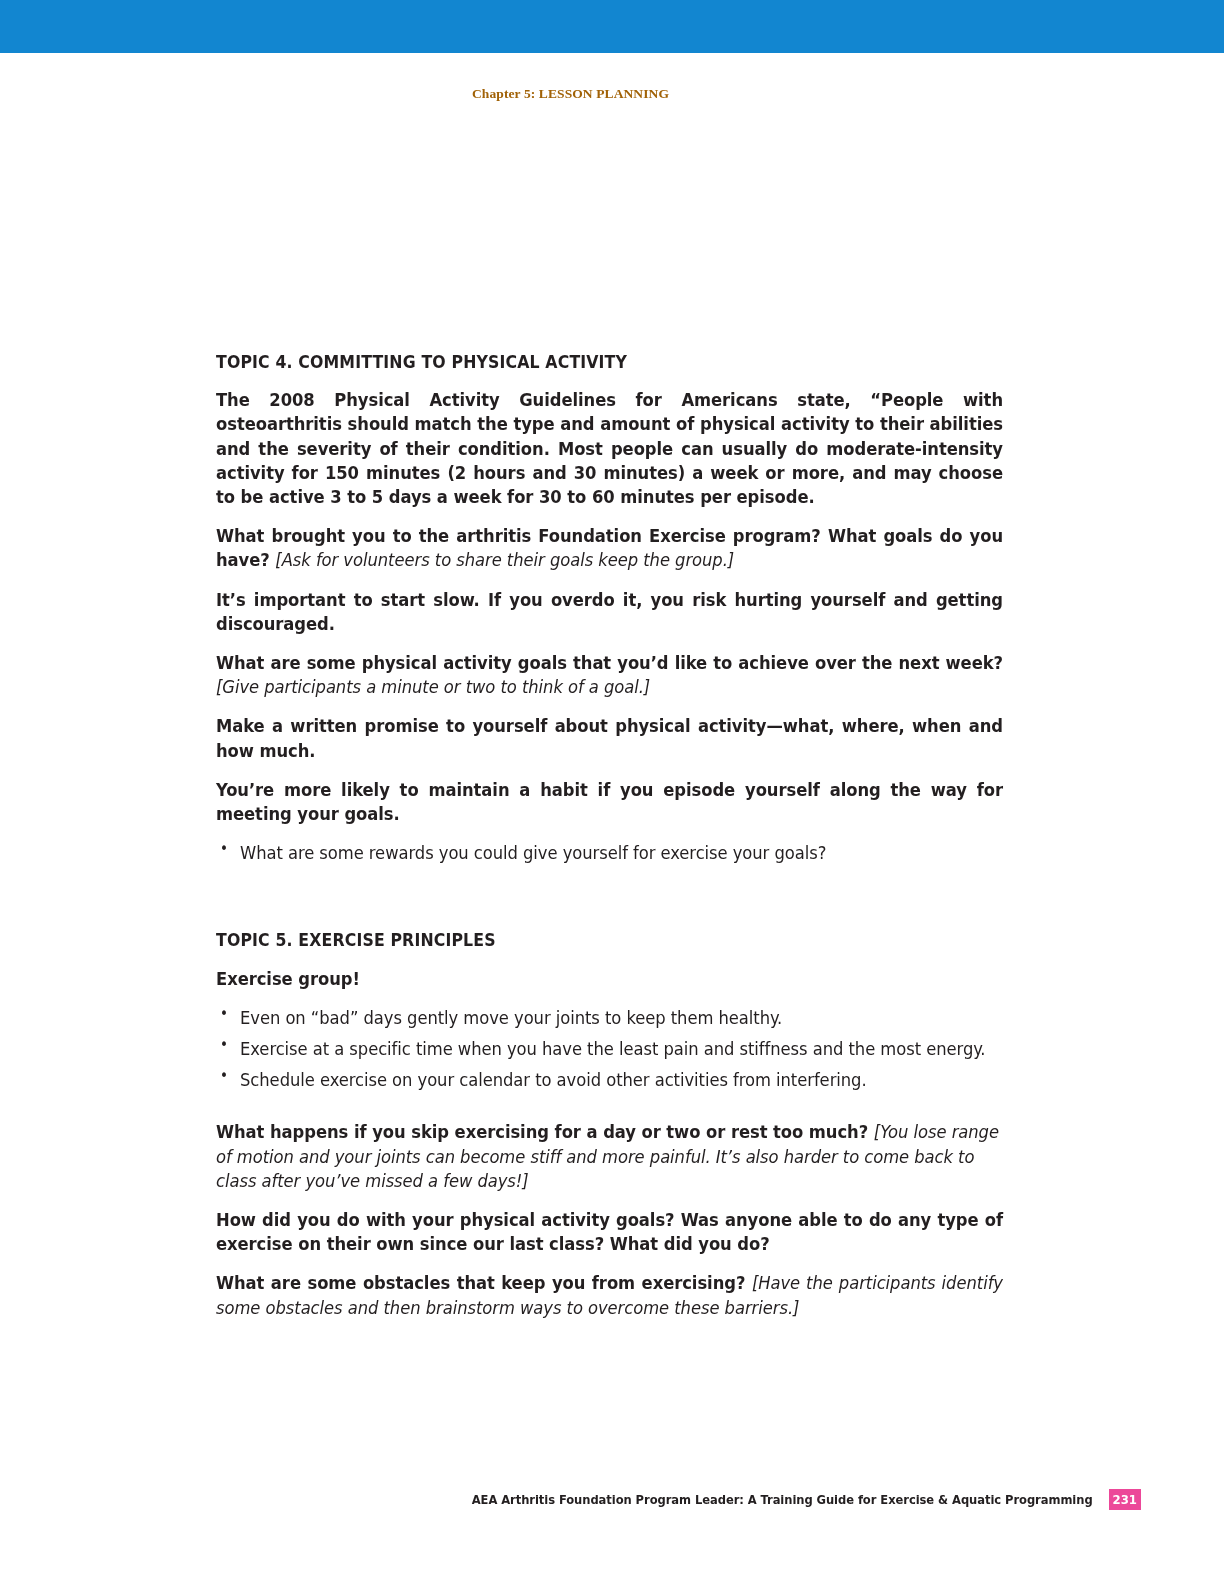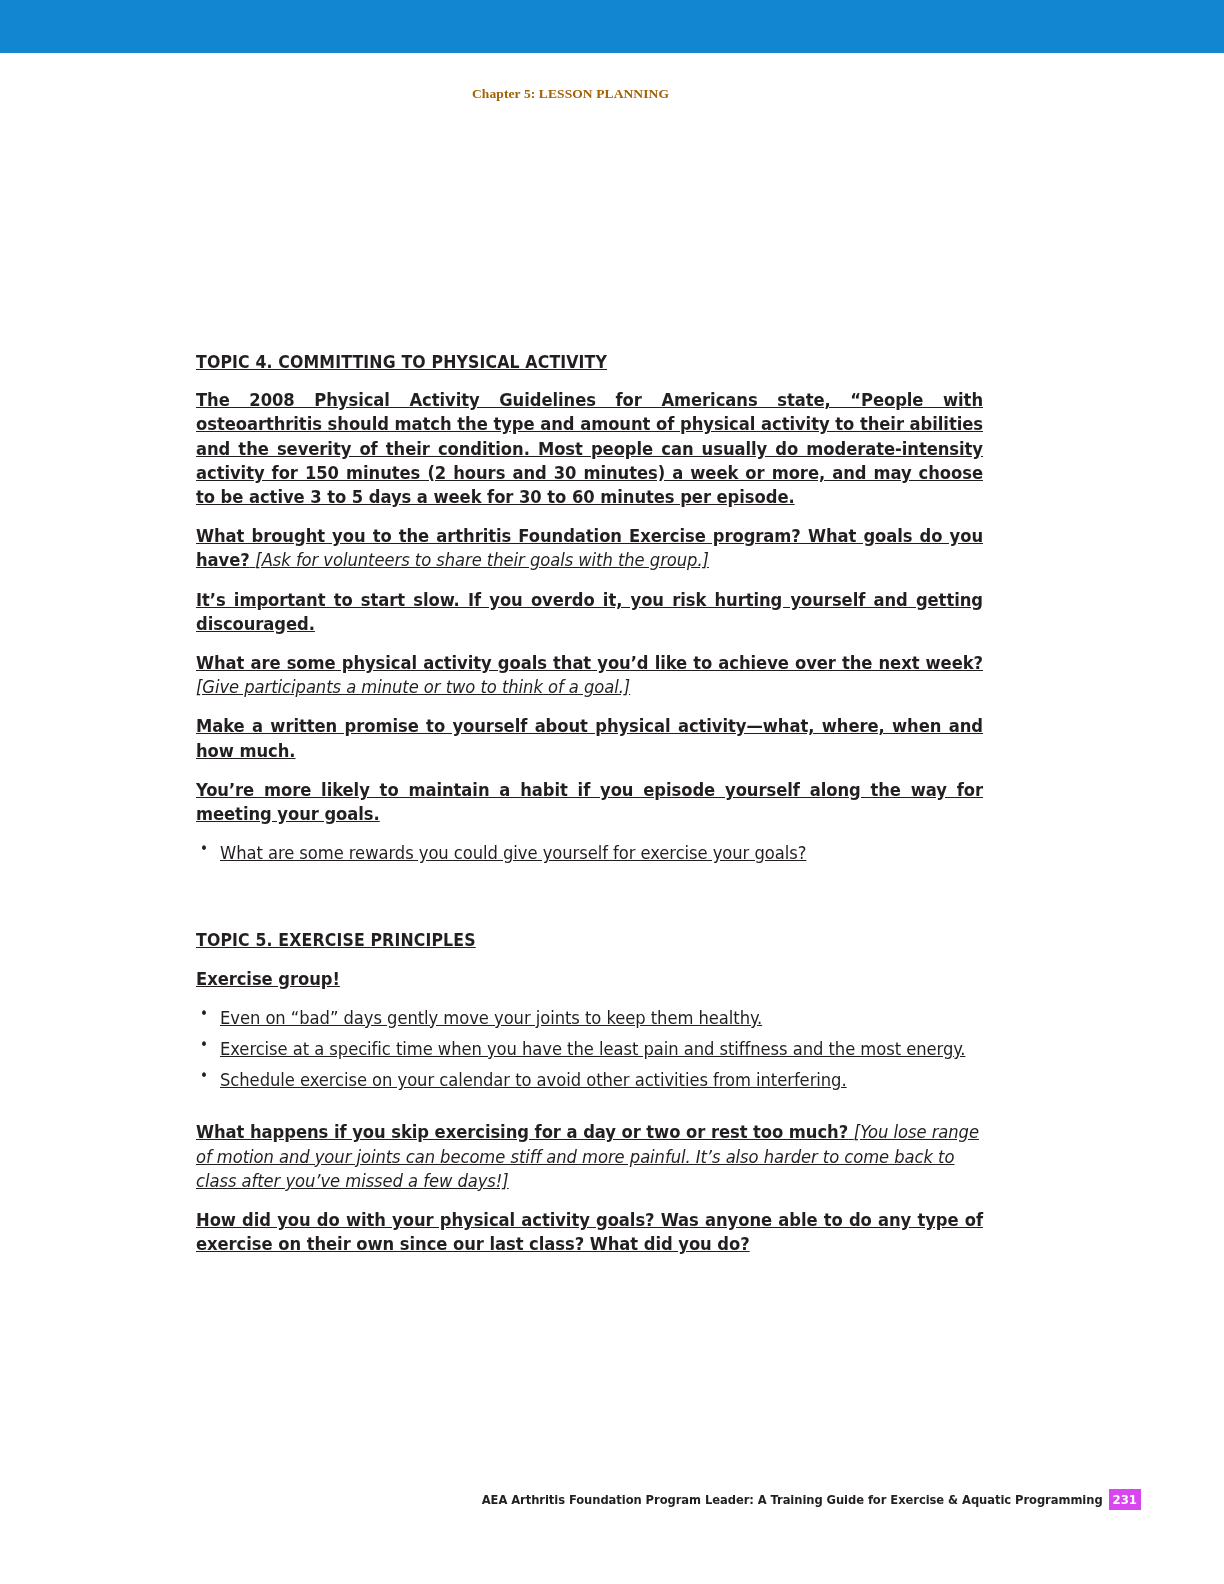--- a/index.html
+++ b/index.html
@@ -36,24 +36,23 @@
     font-size: 13.5px;
     font-weight: 700;
     letter-spacing: 0.1px;
     color: #a16207;
     font-family: Liberation Serif, serif;
   }
 
   
   .content {
     position: absolute;
-    left: 196px;
+    left: 216px;
     top: 352px;
     width: 787px;
-    text-decoration: underline;
   }
 
   h2.topic-heading {
     margin: 0 0 16px 0;
     font-size: 17.5px;
     font-weight: 700;
     letter-spacing: 0.15px;
     line-height: 1.15;
     color: #231f20;
     font-family: "DejaVu Sans Condensed", "Liberation Sans Narrow", "Liberation Sans", sans-serif;
@@ -115,26 +114,26 @@
     font-size: 12.8px;
     font-weight: 700;
     letter-spacing: -0.05px;
     color: #231f20;
     vertical-align: middle;
     font-family: "DejaVu Sans Condensed", "Liberation Sans Narrow", "Liberation Sans", sans-serif;
   }
   .page-badge {
     display: inline-block;
     vertical-align: middle;
-    margin-left: 6px;
+    margin-left: 16px;
     min-width: 22px;
     height: 21px;
     line-height: 21px;
     padding: 0 4px;
-    background: #d946ef;
+    background: #ec4899;
     color: #ffffff;
     font-size: 13px;
     font-weight: 700;
     text-align: center;
     font-family: "DejaVu Sans Condensed", "Liberation Sans Narrow", "Liberation Sans", sans-serif;
   }
 </style>
 </head>
 <body>
 
@@ -146,21 +145,21 @@
 
   <h2 class="topic-heading">TOPIC 4. COMMITTING TO PHYSICAL ACTIVITY</h2>
 
   <p class="para">
     <span>The 2008 Physical Activity Guidelines for Americans state, “People with osteoarthritis should match the type and amount of physical activity to their abilities and the severity of their condition. Most people can usually do moderate-intensity activity for 150 minutes (2 hours and 30 minutes) a week or more, and may choose to be active 3 to 5 days a week for 30 to 60 minutes per episode.</span>
   </p>
 
 
   <p class="para">
     <span>What brought you to the arthritis Foundation Exercise program? What goals do you have?</span>
-    <span class="note">[Ask for volunteers to share their goals with the group.]</span>
+    <span class="note">[Ask for volunteers to share their goals keep the group.]</span>
   </p>
 
   <p class="para">
     <span>It’s important to start slow. If you overdo it, you risk hurting yourself and getting discouraged.</span>
   </p>
 
   <p class="para">
     <span>What are some physical activity goals that you’d like to achieve over the next week?</span>
     <span class="note">[Give participants a minute or two to think of a goal.]</span>
   </p>
@@ -193,18 +192,22 @@
 
   <p class="para noj">
     <span>What happens if you skip exercising for a day or two or rest too much?</span>
     <span class="note">[You lose range of motion and your joints can become stiff and more painful. It’s also harder to come back to class after you’ve missed a few days!]</span>
   </p>
 
   <p class="para">
     <span>How did you do with your physical activity goals? Was anyone able to do any type of exercise on their own since our last class? What did you do?</span>
   </p>
 
+  <p class="para">
+    <span>What are some obstacles that keep you from exercising?</span>
+    <span class="note">[Have the participants identify some obstacles and then brainstorm ways to overcome these barriers.]</span>
+  </p>
 
 </div>
 
 <div class="footer">
   <span class="footer-text">AEA Arthritis Foundation Program Leader: A Training Guide for Exercise &amp; Aquatic Programming</span><span class="page-badge">231</span>
 </div>
 
 </body></html>

